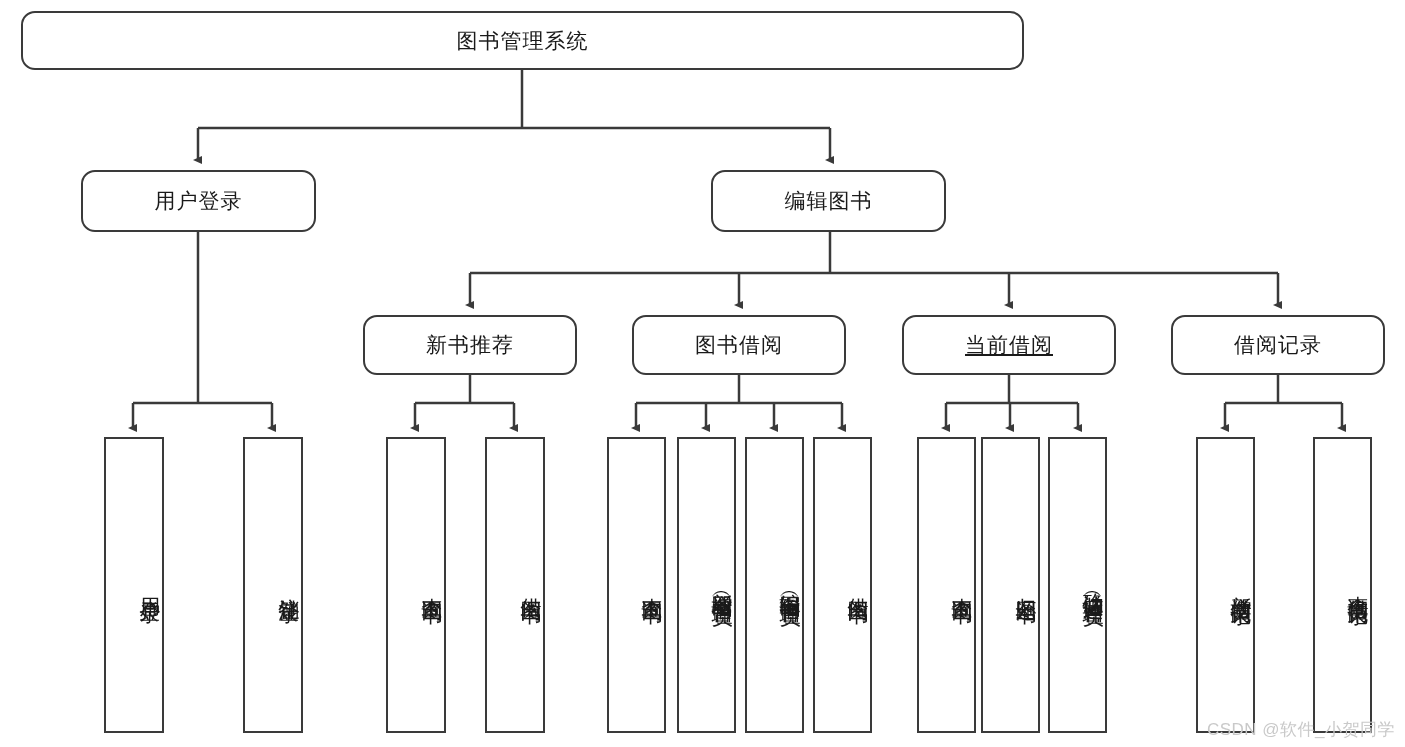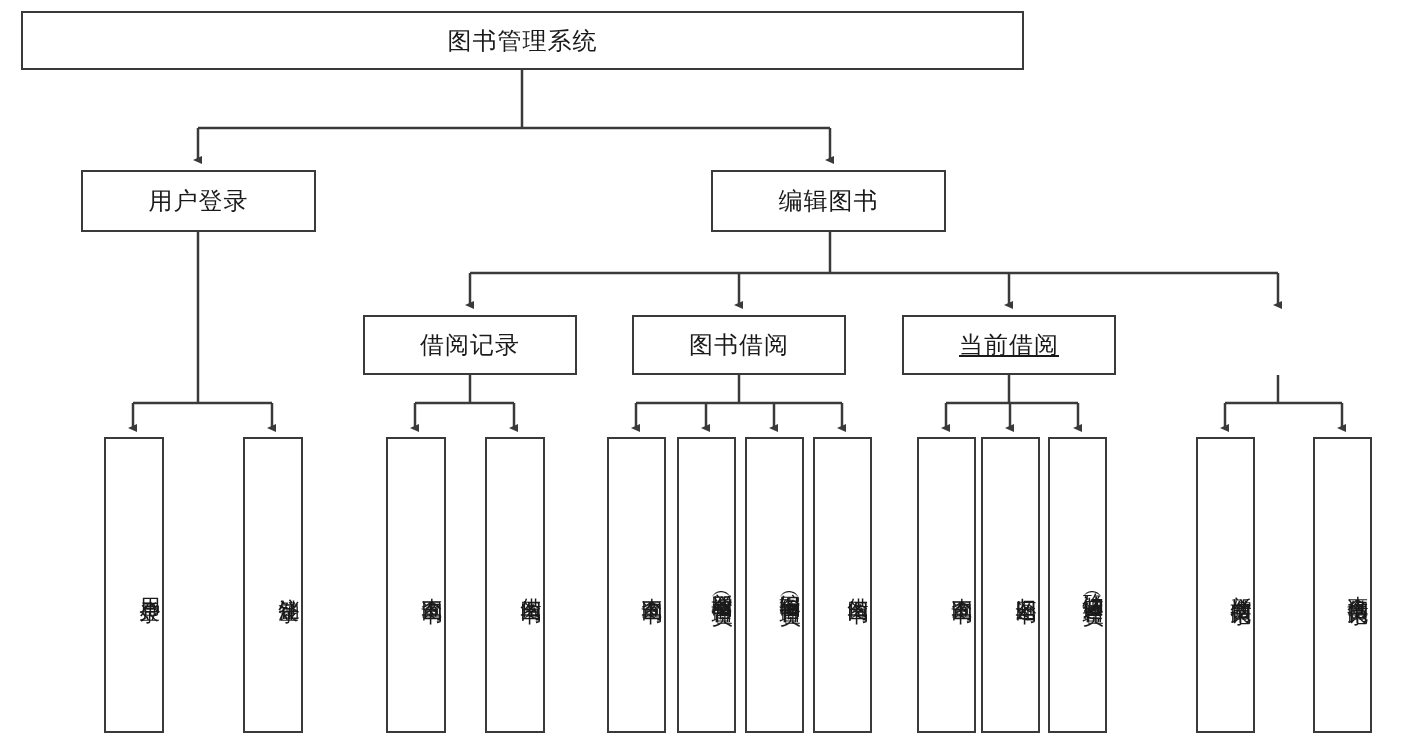--- a/index.html
+++ b/index.html
@@ -22,22 +22,23 @@
     box-sizing: border-box;
     border: 2px solid #3a3a3a;
     background: #ffffff;
     display: flex;
     align-items: center;
     justify-content: center;
     color: #1a1a1a;
     text-align: center;
   }
   .node.horiz {
-    font-size: 24px;
+    font-size: 21px;
     letter-spacing: 1px;
+    border-radius: 14px;
   }
   .node.vert {
     writing-mode: vertical-rl;
     text-orientation: upright;
     font-size: 21px;
     line-height: 1.18;
     letter-spacing: 2px;
     padding: 6px 0;
     align-items: flex-start;
     justify-content: center;
@@ -125,27 +126,30 @@
   </div>
 
   <div class="node horiz" style="left:81px; top:170px; width:235px; height:62px;">
     <span>用户登录</span>
   </div>
   <div class="node horiz" style="left:711px; top:170px; width:235px; height:62px;">
     <span>编辑图书</span>
   </div>
 
   <div class="node horiz" style="left:363px; top:315px; width:214px; height:60px;">
-    <span>借阅记录</span>
+    <span>新书推荐</span>
   </div>
   <div class="node horiz" style="left:632px; top:315px; width:214px; height:60px;">
     <span>图书借阅</span>
   </div>
   <div class="node horiz" style="left:902px; top:315px; width:214px; height:60px;text-decoration:underline;">
     <span>当前借阅</span>
+  </div>
+  <div class="node horiz" style="left:1171px; top:315px; width:214px; height:60px;">
+    <span>借阅记录</span>
   </div>
 
   <div class="node vert" style="left:104px; top:437px; width:60px; height:296px;">
     <span class="vlabel">用户登录</span>
   </div>
   <div class="node vert" style="left:243px; top:437px; width:60px; height:296px;">
     <span class="vlabel">注销登录</span>
   </div>
 
   <div class="node vert" style="left:386px; top:437px; width:60px; height:296px;">
@@ -178,14 +182,15 @@
     <span class="vlabel">确认归还（管理员）</span>
   </div>
 
   <div class="node vert" style="left:1196px; top:437px; width:59px; height:296px;">
     <span class="vlabel">新增借阅记录</span>
   </div>
   <div class="node vert" style="left:1313px; top:437px; width:59px; height:296px;">
     <span class="vlabel">查询借阅记录</span>
   </div>
 
+  <div class="watermark">CSDN @软件_小贺同学</div>
 
 </div>
 
 </body></html>

